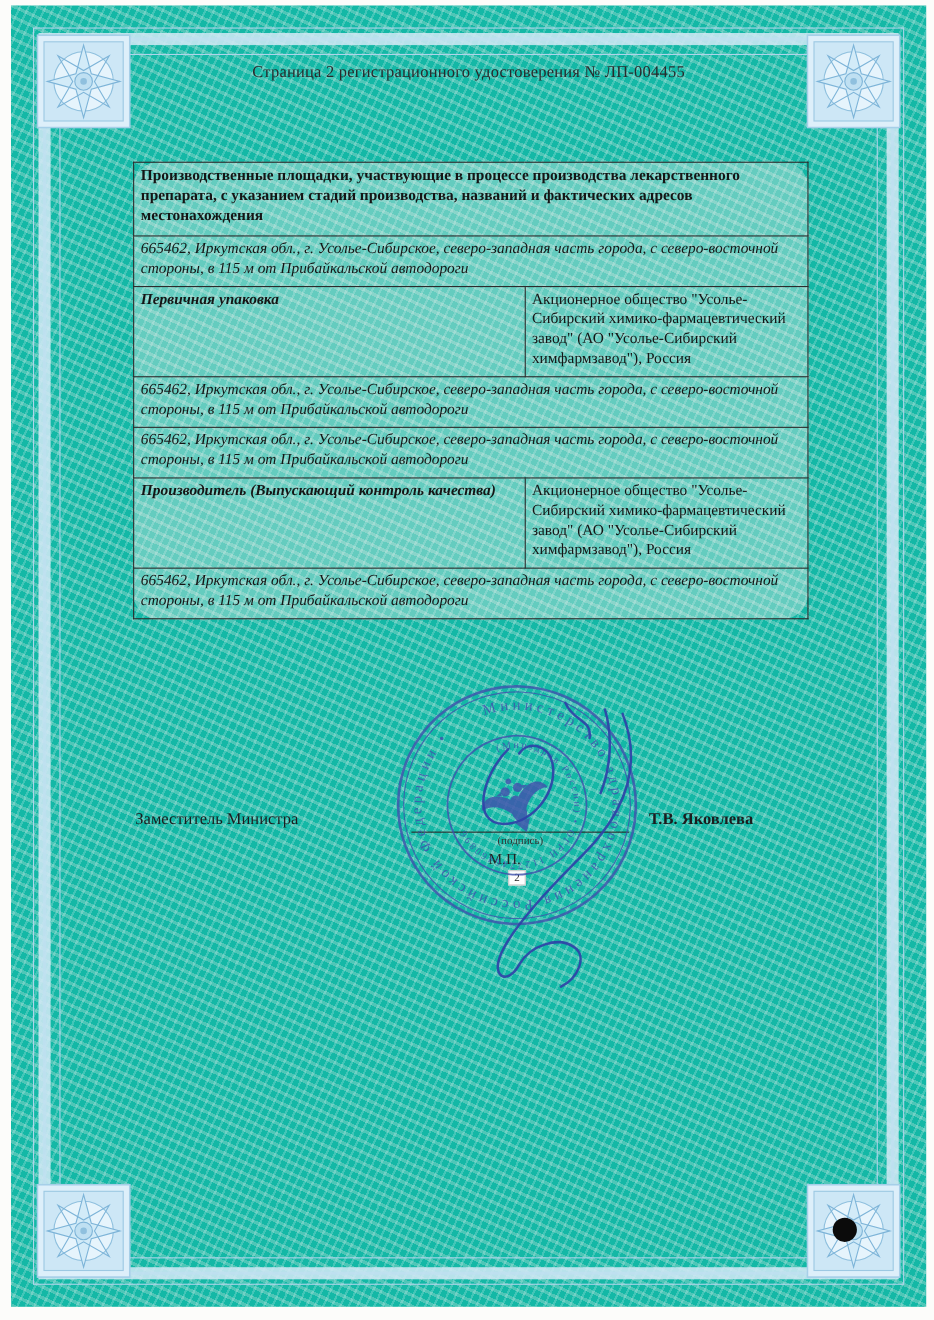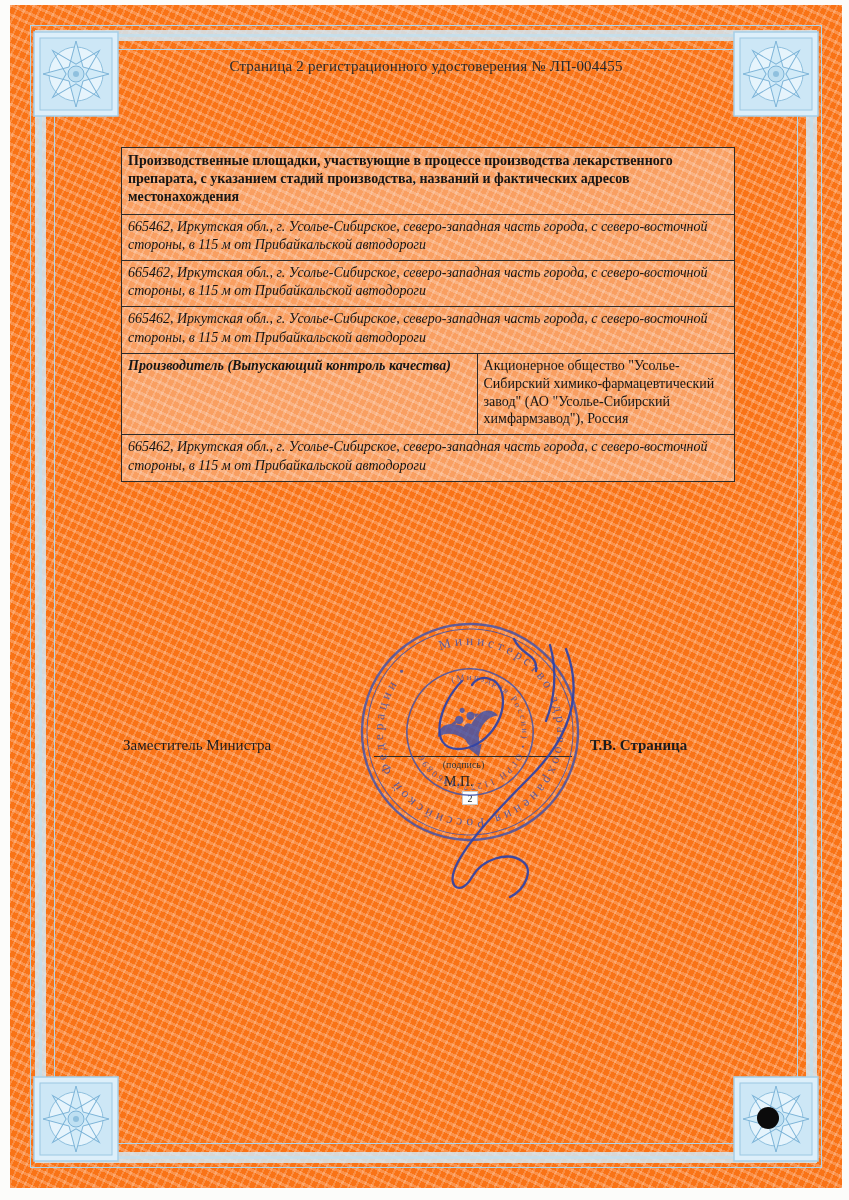--- a/index.html
+++ b/index.html
@@ -1,19 +1,19 @@
 <!DOCTYPE html>
 <html><head>
 <meta charset="utf-8">
 <style>
   html,body{margin:0;padding:0;width:849px;height:1200px;background:#fcfcfa;overflow:hidden;}
   *{box-sizing:border-box;}
   .page{
     position:absolute;left:10px;top:5px;right:7px;bottom:12px;
-    background:#f97316;
+    background:#14b8a6;
     font-family:"Liberation Serif", serif;
     color:#1c1c1e;
   }
   .page::before{
     content:"";position:absolute;inset:0;pointer-events:none;
     background:
       repeating-linear-gradient(115deg, rgba(255,255,255,.20) 0 2px, rgba(255,255,255,0) 2px 7px),
       repeating-linear-gradient(25deg, rgba(255,240,236,.25) 0 3px, rgba(255,255,255,0) 3px 9px);
   }
   
@@ -29,31 +29,32 @@
 
   .doc-header{
     position:absolute;left:0;top:53px;width:100%;
     text-align:center;font-size:15px;letter-spacing:.2px;color:#2a2a2c;
   }
 
   .prod-table{
     position:absolute;left:111px;top:142px;width:614px;
     border-collapse:collapse;font-size:14px;color:#151515;
     background:rgba(250,241,238,.35);
+    border-radius:24px;
   }
   .prod-table td{border:1px solid #2c2c2c;vertical-align:top;padding:3px 6px 6px;}
   .prod-table .thead{font-weight:bold;line-height:1.3;padding:4px 6px 7px;}
   .prod-table .stage{width:58%;font-weight:bold;font-style:italic;line-height:1.25;}
   .prod-table .company{line-height:1.28;}
   .prod-table .address{line-height:1.3;font-style:italic;}
 
   .sign-title{position:absolute;left:113px;top:732px;font-size:15px;font-weight:normal;}
   .sign-name{position:absolute;left:580px;top:732px;font-size:15px;font-weight:bold;}
   .sign-line{position:absolute;left:364px;top:751px;width:198px;height:1px;background:#2b2b2b;}
-  .sign-caption{position:absolute;left:364px;top:754px;width:179px;text-align:center;font-size:10px;color:#333;}
+  .sign-caption{position:absolute;left:364px;top:754px;width:198px;text-align:center;font-size:10px;color:#333;}
   .seal-mark{position:absolute;left:434px;top:769px;font-size:14px;color:#222;}
   .stamp-number{
     position:absolute;left:452px;top:786px;width:16px;height:14px;background:#fdfdfd;
     border:1px solid #c9c9c9;font-size:10px;line-height:13px;text-align:center;color:#222;
   }
 
   .overlay{position:absolute;left:0;top:0;width:849px;height:1200px;pointer-events:none;}
   .punch-dot{position:absolute;left:747px;top:1102px;width:22px;height:22px;border-radius:50%;background:#0b0b0b;}
 </style>
 </head>
@@ -98,20 +99,24 @@
     <tbody>
       <tr>
         <td colspan="2" class="thead">Производственные площадки, участвующие в процессе производства лекарственного препарата, с указанием стадий производства, названий и фактических адресов местонахождения</td>
       </tr>
 
       <tr>
         <td colspan="2" class="address">665462, Иркутская обл., г. Усолье-Сибирское, северо-западная часть города, с северо-восточной стороны, в 115 м от Прибайкальской автодороги</td>
       </tr>
 
       <tr>
+        <td class="stage">Первичная упаковка</td>
+        <td class="company">Акционерное общество "Усолье-Сибирский химико-фармацевтический завод" (АО "Усолье-Сибирский химфармзавод"), Россия</td>
+      </tr>
+      <tr>
         <td colspan="2" class="address">665462, Иркутская обл., г. Усолье-Сибирское, северо-западная часть города, с северо-восточной стороны, в 115 м от Прибайкальской автодороги</td>
       </tr>
 
       <tr>
         <td colspan="2" class="address">665462, Иркутская обл., г. Усолье-Сибирское, северо-западная часть города, с северо-восточной стороны, в 115 м от Прибайкальской автодороги</td>
       </tr>
 
       <tr>
         <td class="stage">Производитель (Выпускающий контроль качества)</td>
         <td class="company">Акционерное общество "Усолье-Сибирский химико-фармацевтический завод" (АО "Усолье-Сибирский химфармзавод"), Россия</td>
@@ -119,21 +124,21 @@
       <tr>
         <td colspan="2" class="address">665462, Иркутская обл., г. Усолье-Сибирское, северо-западная часть города, с северо-восточной стороны, в 115 м от Прибайкальской автодороги</td>
       </tr>
     </tbody>
   </table>
 
   <div class="sign-title">Заместитель Министра</div>
   <div class="sign-line"></div>
   <div class="sign-caption">(подпись)</div>
   <div class="seal-mark">М.П.</div>
-  <div class="sign-name">Т.В. Страница</div>
+  <div class="sign-name">Т.В. Яковлева</div>
   <div class="stamp-number">2</div>
 
   <svg class="overlay" viewBox="0 0 849 1200">
     <g transform="rotate(-20 460 727)" opacity="0.82">
       <circle cx="460" cy="727" r="108" fill="none" stroke="#4053ad" stroke-width="2.4"></circle>
       <circle cx="460" cy="727" r="103" fill="none" stroke="#4053ad" stroke-width="1"></circle>
       <circle cx="460" cy="727" r="63" fill="none" stroke="#4053ad" stroke-width="1.6"></circle>
 
       <path id="ringPath" d="M460,640 a87,87 0 0,1 0,174 a87,87 0 0,1 0,-174" fill="none"></path>
       <text font-size="13.5" letter-spacing="3.5" fill="#4053ad" font-family="Liberation Serif, serif">

